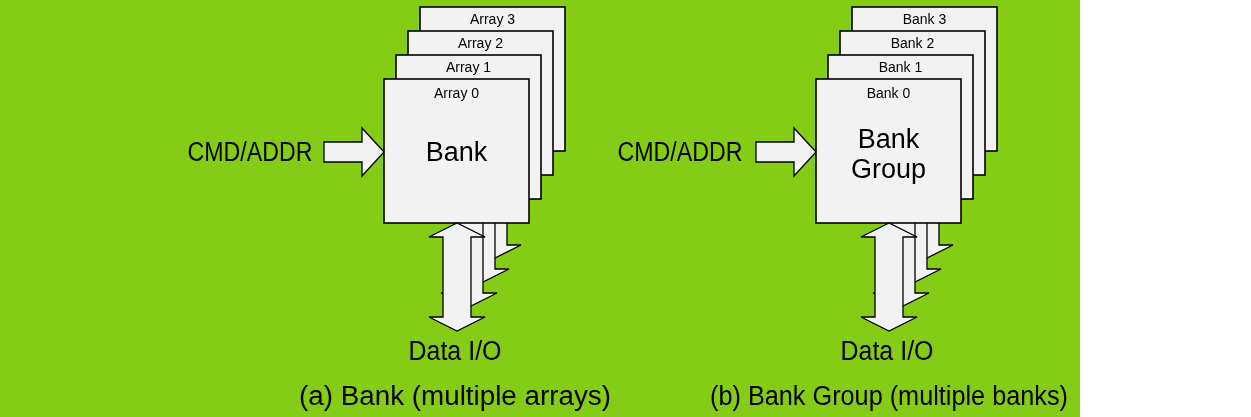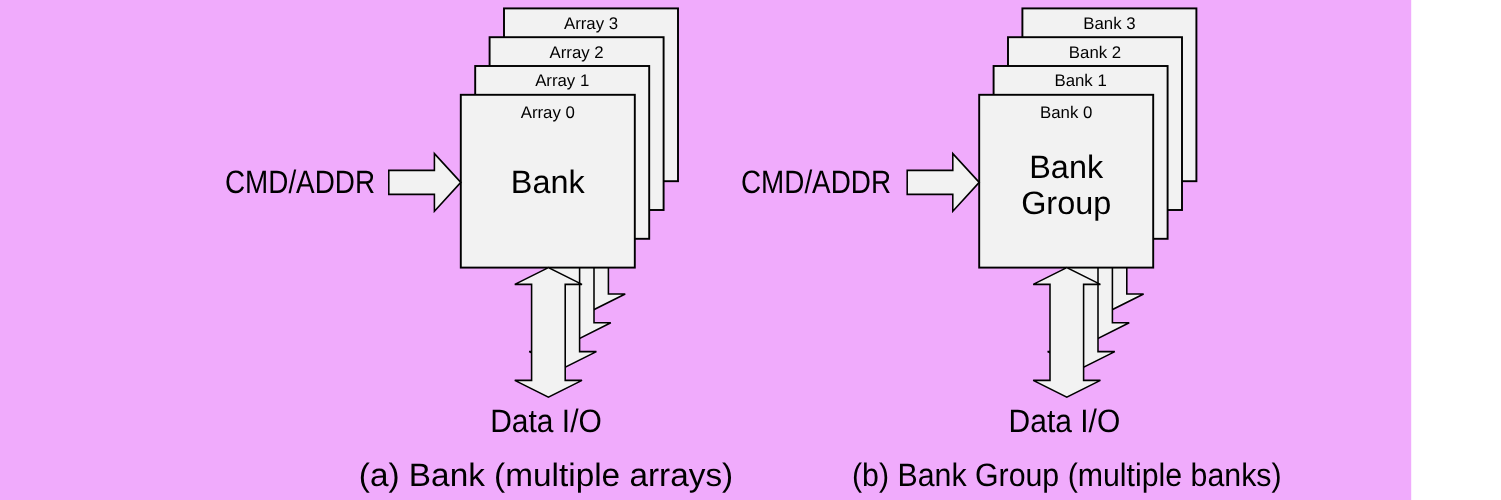--- a/index.html
+++ b/index.html
@@ -2,23 +2,23 @@
 <html><head>
 <meta charset="utf-8">
 <style>
   html, body {
     margin: 0;
     padding: 0;
     background: #ffffff;
   }
   .canvas {
     position: relative;
-    width: 1176px;
+    width: 1080px;
     height: 417px;
-    background: #f0abfc;
+    background: #84cc16;
     overflow: hidden;
   }
   svg { display: block; }
   .shape {
     fill: #f2f2f2;
     stroke: #000000;
     stroke-width: 1.3;
     stroke-linejoin: miter;
   }
   .box { stroke-width: 1.6; }

